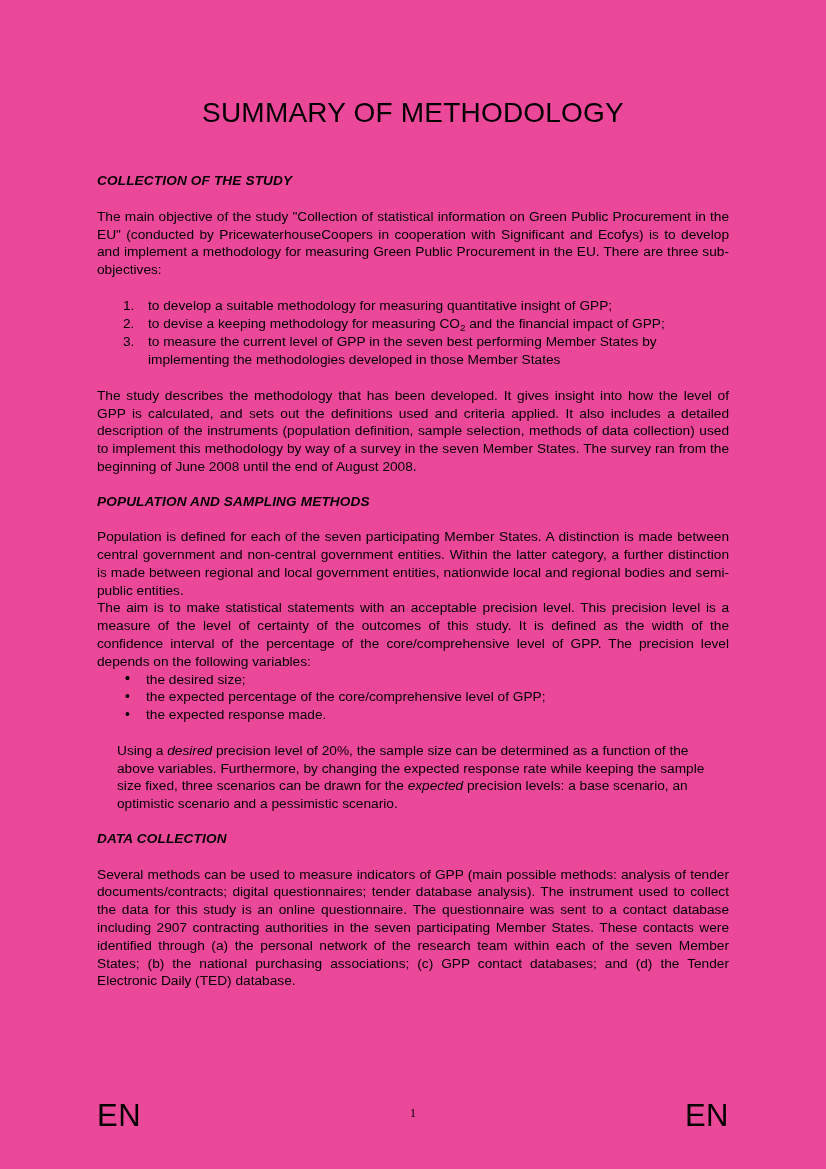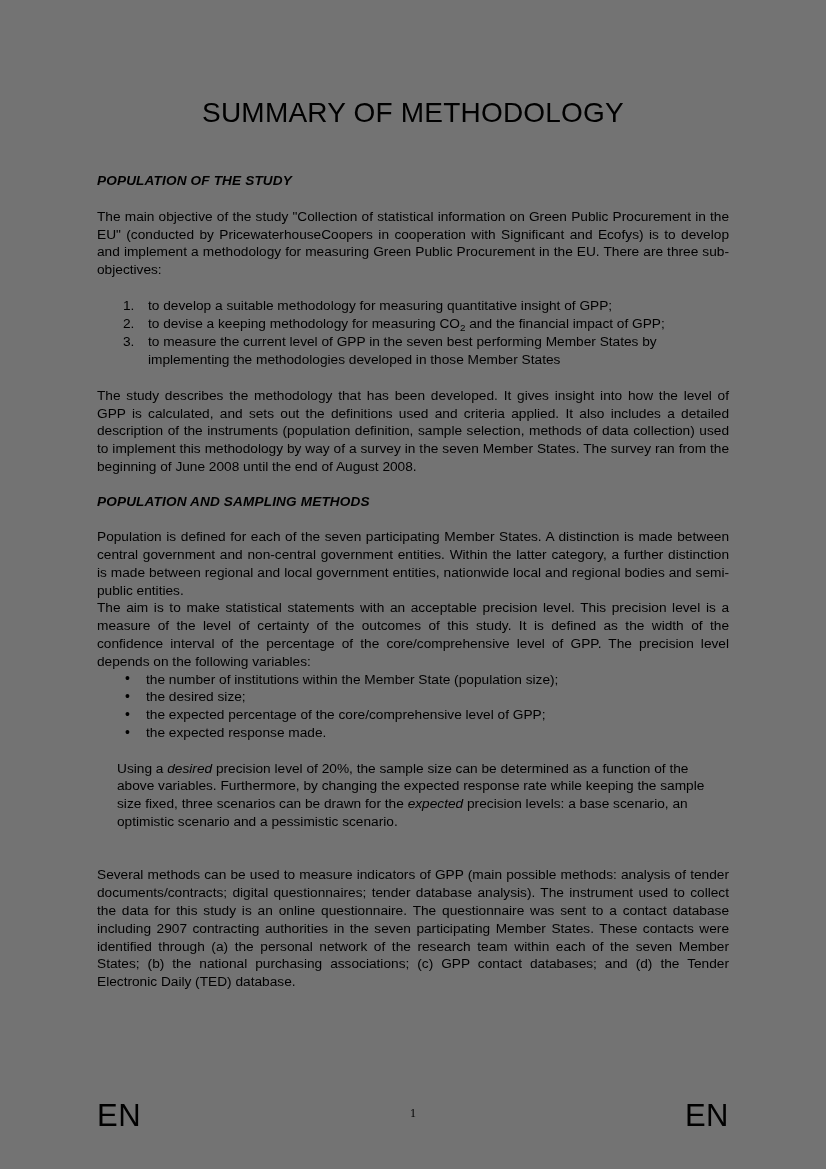--- a/index.html
+++ b/index.html
@@ -8,21 +8,21 @@
     background: #ffffff;
   }
   body {
     font-family: "Liberation Sans", sans-serif;
     color: #000000;
   }
   .page {
     position: relative;
     width: 826px;
     height: 1169px;
-    background: #737373;
+    background: #ec4899;
     overflow: hidden;
     box-sizing: border-box;
   }
   .content {
     position: absolute;
     left: 97px;
     top: 0;
     width: 632px;
   }
   .doc-title {
@@ -137,21 +137,21 @@
 
 <div class="page">
 
   <div class="content">
 
     <h1 class="doc-title">SUMMARY OF METHODOLOGY</h1>
 
     <div class="gap-head-before"></div>
     <div class="gap-sm"></div>
 
-    <h2 class="section-heading">POPULATION OF THE STUDY</h2>
+    <h2 class="section-heading">COLLECTION OF THE STUDY</h2>
 
     <div class="gap-sm"></div>
 
     <p class="body-text">The main objective of the study "Collection of statistical information on Green Public Procurement in the EU" (conducted by PricewaterhouseCoopers in cooperation with Significant and Ecofys) is to develop and implement a methodology for measuring Green Public Procurement in the EU. There are three sub-objectives:</p>
 
     <div class="gap-sm"></div>
 
     <ol class="numbered">
       <li>
         <span class="marker">1.</span><span>to develop a suitable methodology for measuring quantitative insight of GPP;</span>
@@ -173,39 +173,40 @@
     <h2 class="section-heading">POPULATION AND SAMPLING METHODS</h2>
 
     <div class="gap-sm"></div>
 
     <p class="body-text">Population is defined for each of the seven participating Member States. A distinction is made between central government and non-central government entities. Within the latter category, a further distinction is made between regional and local government entities, nationwide local and regional bodies and semi-public entities.</p>
 
     <p class="body-text">The aim is to make statistical statements with an acceptable precision level. This precision level is a measure of the level of certainty of the outcomes of this study. It is defined as the width of the confidence interval of the percentage of the core/comprehensive level of GPP. The precision level depends on the following variables:</p>
 
     <ul class="bulleted">
       <li>
-        <span class="marker">•</span><span>the number of institutions within the Member State (population size);</span>
+        <span class="marker">•</span>
       </li>
       <li>
         <span class="marker">•</span><span>the desired size;</span>
       </li>
       <li>
         <span class="marker">•</span><span>the expected percentage of the core/comprehensive level of GPP;</span>
       </li>
       <li>
         <span class="marker">•</span><span>the expected response made.</span>
       </li>
     </ul>
 
     <div class="gap-sm"></div>
 
     <p class="body-text flow"><span>Using a </span><em>desired</em><span> precision level of 20%, the sample size can be determined as a function of the above variables. Furthermore, by changing the expected response rate while keeping the sample size fixed, three scenarios can be drawn for the </span><em>expected</em><span> precision levels: a base scenario, an optimistic scenario and a pessimistic scenario.</span></p>
 
     <div class="gap-sm"></div>
 
+    <h2 class="section-heading">DATA COLLECTION</h2>
 
     <div class="gap-sm"></div>
 
     <p class="body-text">Several methods can be used to measure indicators of GPP (main possible methods: analysis of tender documents/contracts; digital questionnaires; tender database analysis). The instrument used to collect the data for this study is an online questionnaire. The questionnaire was sent to a contact database including 2907 contracting authorities in the seven participating Member States. These contacts were identified through (a) the personal network of the research team within each of the seven Member States; (b) the national purchasing associations; (c) GPP contact databases; and (d) the Tender Electronic Daily (TED) database.</p>
 
   </div>
 
   <div class="footer">
     <div class="footer-en left">EN</div>
     <div class="footer-pageno">1</div>

